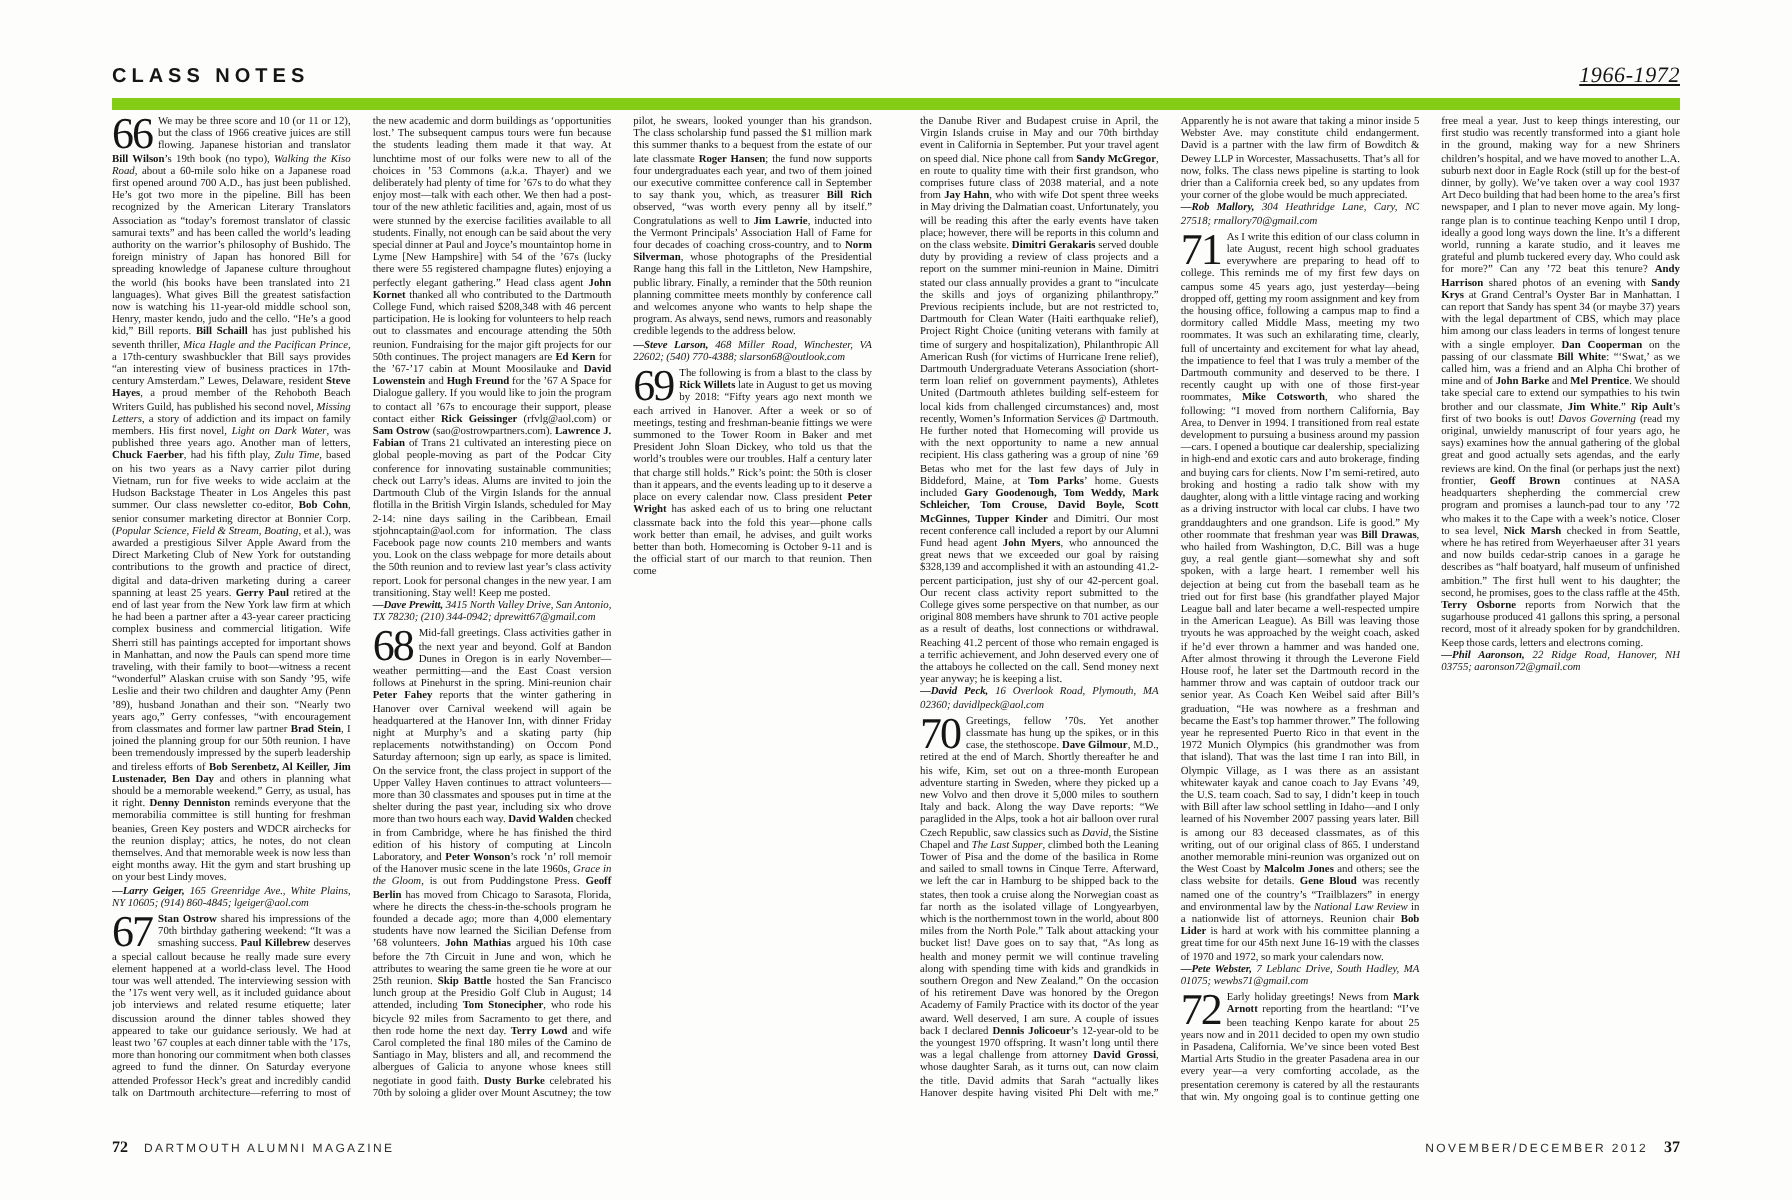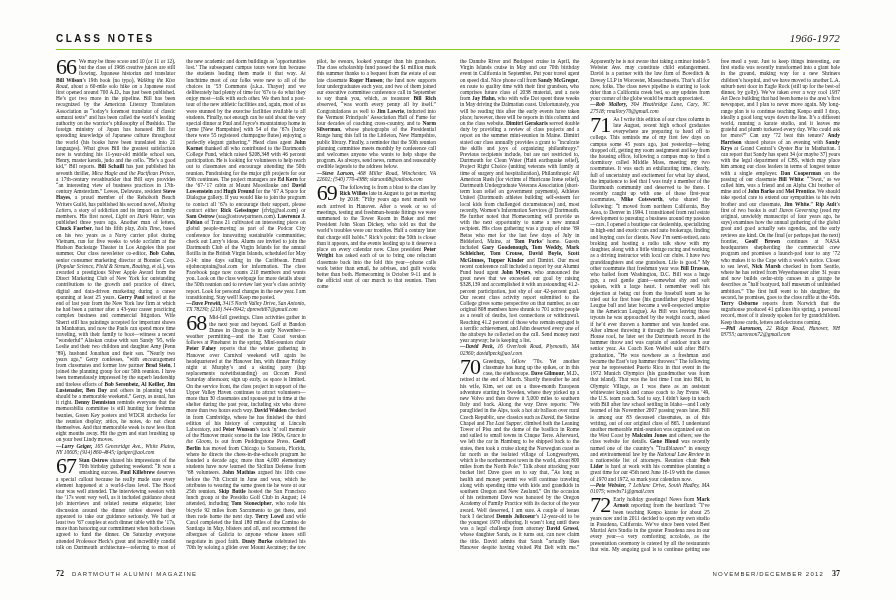--- a/index.html
+++ b/index.html
@@ -3,29 +3,29 @@
 <meta charset="utf-8">
 <style>
   html,body{margin:0;padding:0;background:#d8d8d4;}
   .spread{
     position:relative;width:896px;height:600px;margin:0 auto;
     background:#fdfdfb;color:#161616;overflow:hidden;
     font-family:"Liberation Serif","DejaVu Serif",serif;
   }
   .header{
     position:absolute;left:56px;right:56px;top:24px;height:20px;
-    border-bottom:1px solid #84cc16;
+    border-bottom:6px solid #84cc16;
     display:flex;justify-content:space-between;align-items:flex-end;
     padding-bottom:5px;
   }
   .h-left{
     font-family:"Liberation Sans","DejaVu Sans",sans-serif;
     font-weight:bold;font-size:10px;letter-spacing:2.5px;
   }
-  .h-right{font-style:italic;font-size:11px;letter-spacing:.3px;}
+  .h-right{font-style:italic;font-size:11px;letter-spacing:.3px;text-decoration:underline;}
   .pages{
     position:absolute;left:56px;right:56px;top:58px;bottom:44px;
     display:flex;gap:24px;align-items:flex-end;
   }
   .page{
     flex:1;height:100%;overflow:hidden;
     column-count:3;column-gap:11px;column-fill:auto;
     text-align:justify;hyphens:auto;
     font-size:5.4px;line-height:6.2px;
     word-spacing:-0.1px;

